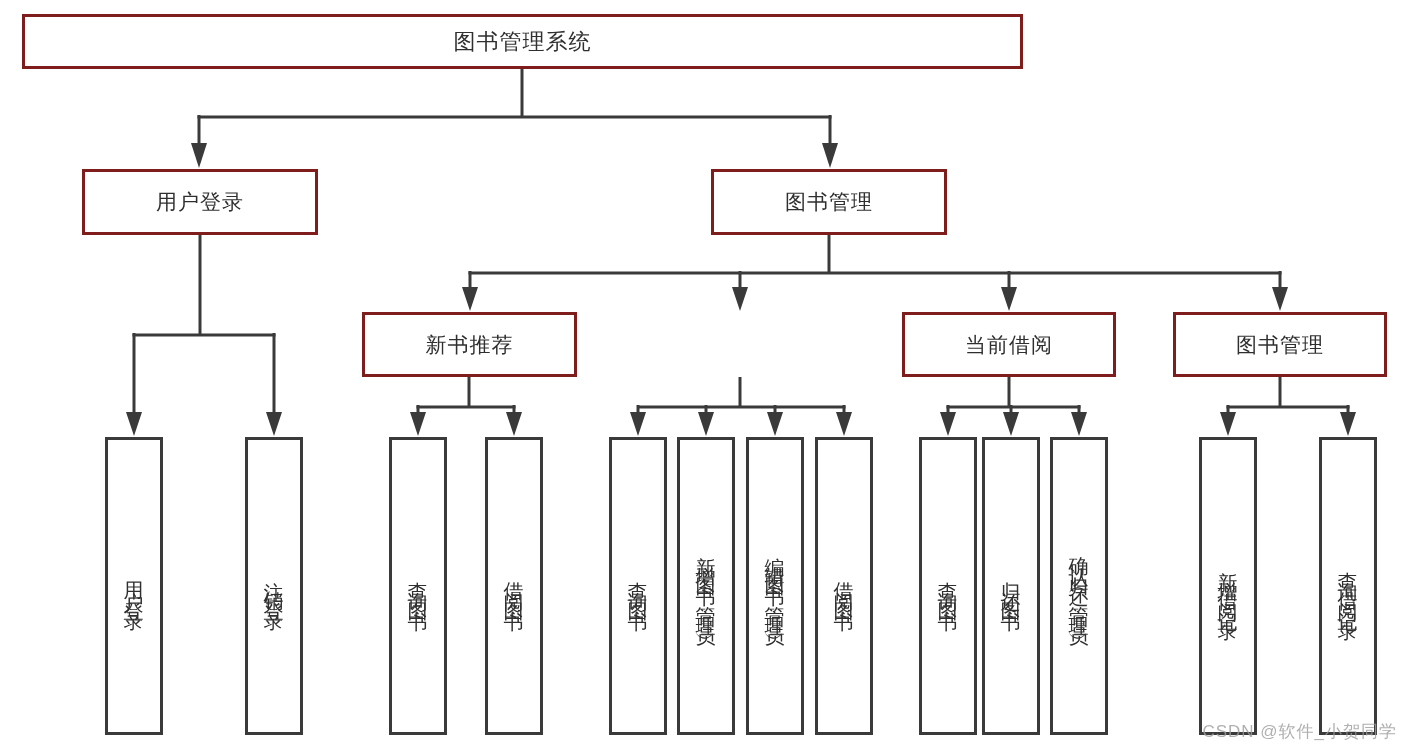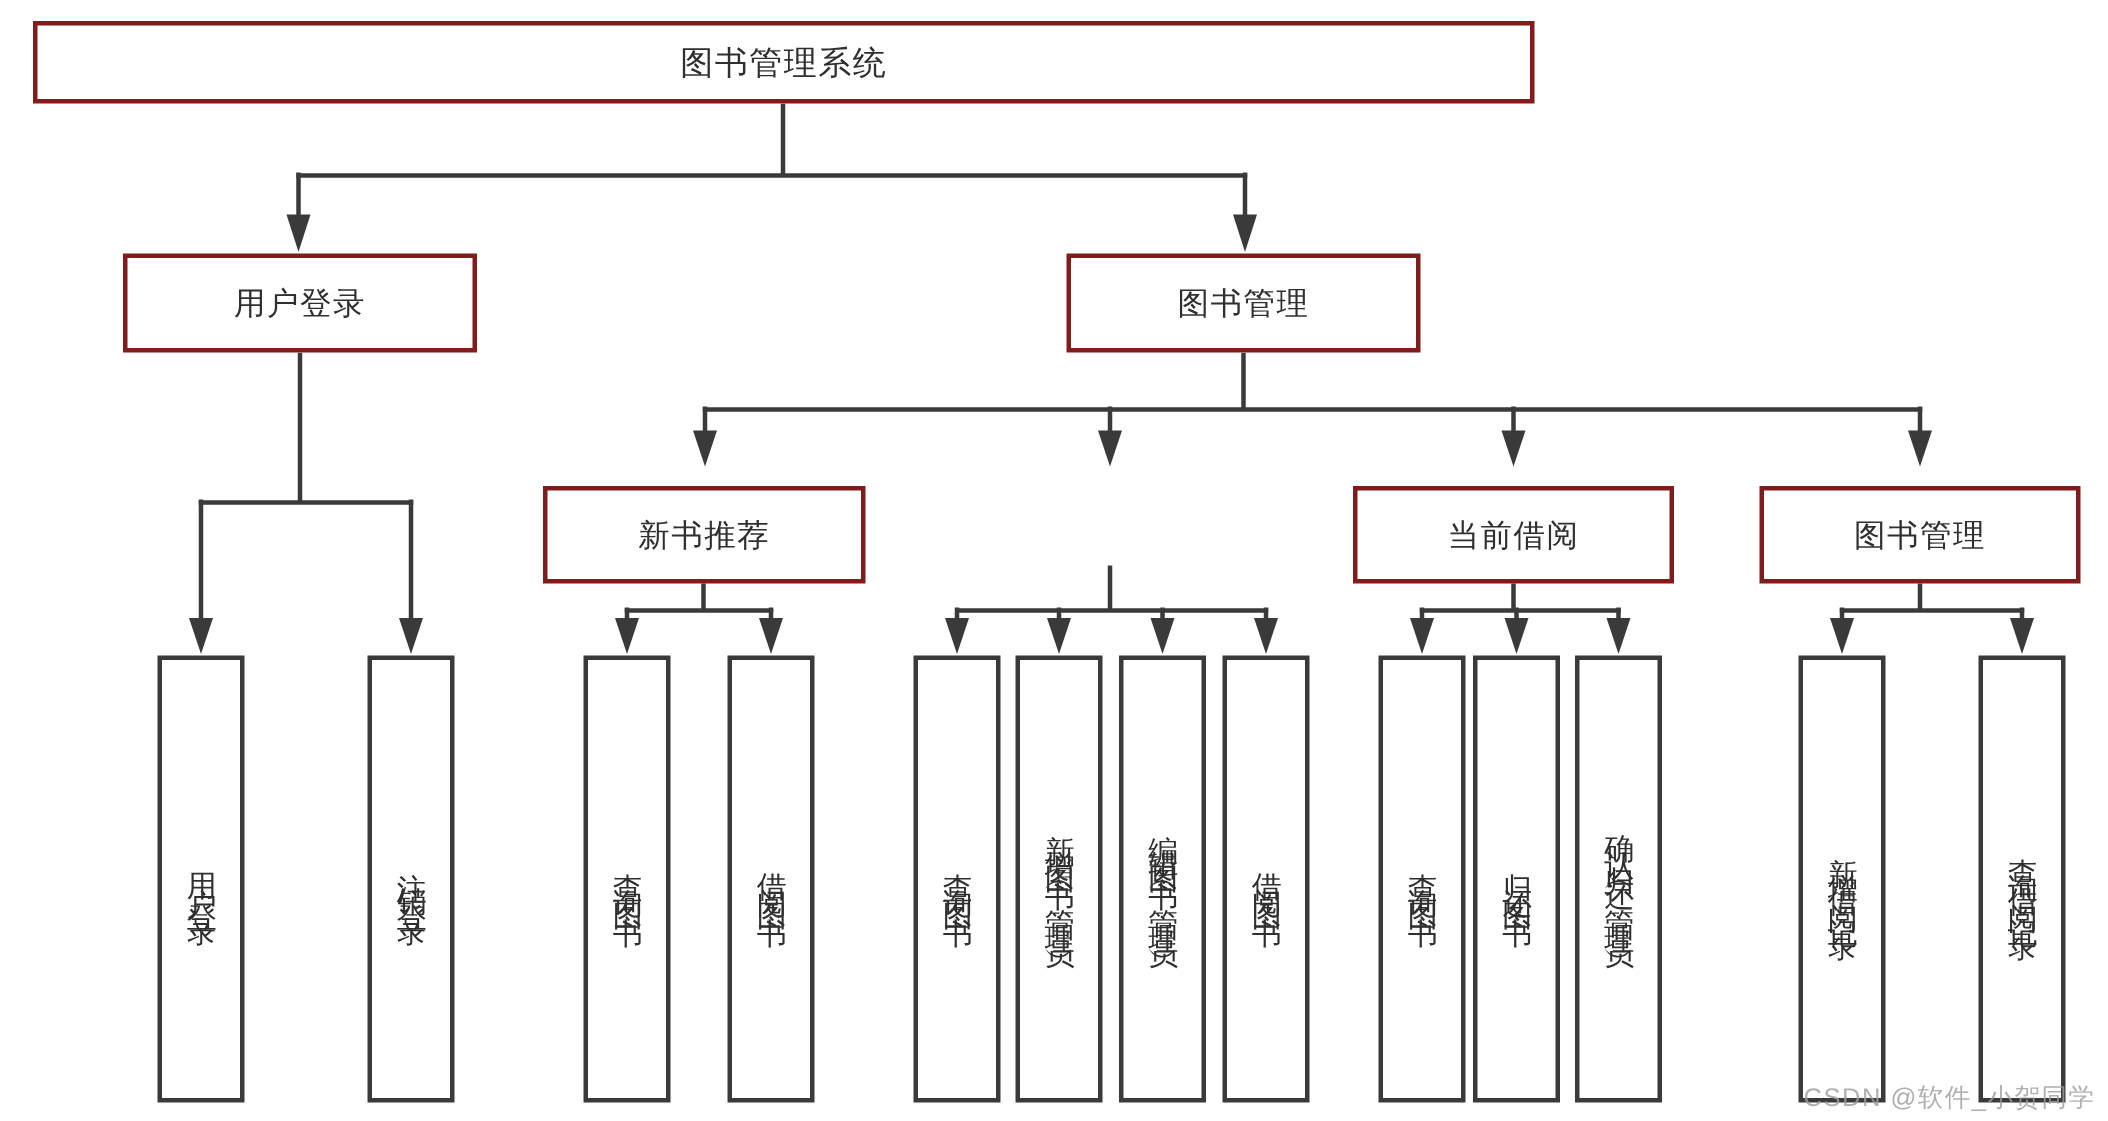--- a/index.html
+++ b/index.html
@@ -36,21 +36,21 @@
   }
   .node.h {
     font-size: 21px;
     letter-spacing: 1px;
     white-space: nowrap;
   }
   .node.root { left: 22px; top: 14px; width: 1001px; height: 55px; font-size: 22px; }
   .node.l2 { top: 169px; width: 236px; height: 66px; }
   .node.l2.user { left: 82px; }
   .node.l2.book { left: 711px; }
-  .node.l3 { top: 324px; height: 65px; width: 214px; }
+  .node.l3 { top: 312px; height: 65px; width: 214px; }
   .node.l3.newbook { left: 362px; width: 215px; }
   .node.l3.borrow { left: 633px; }
   .node.l3.current { left: 902px; }
   .node.l3.record { left: 1173px; }
   .leaf {
     position: absolute;
     top: 437px;
     height: 298px;
     width: 58px;
     box-sizing: border-box;

